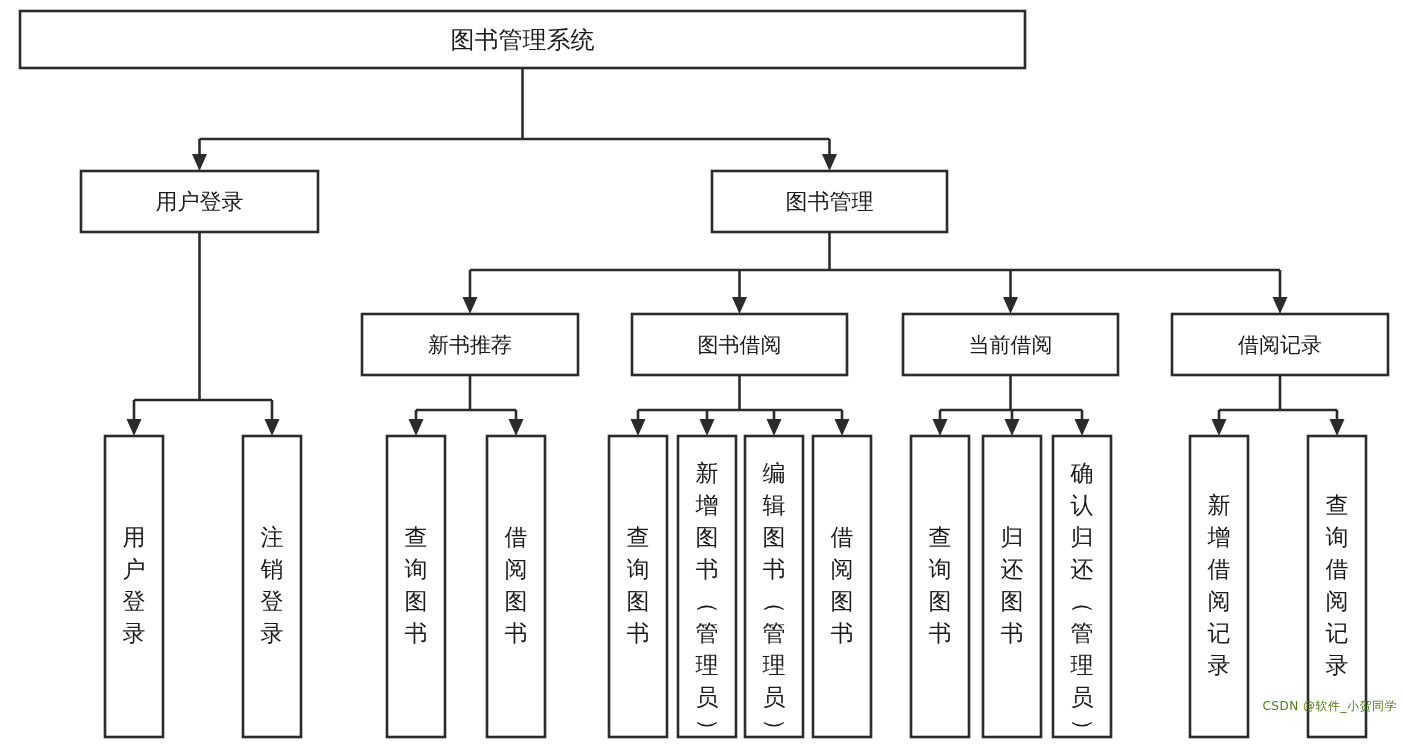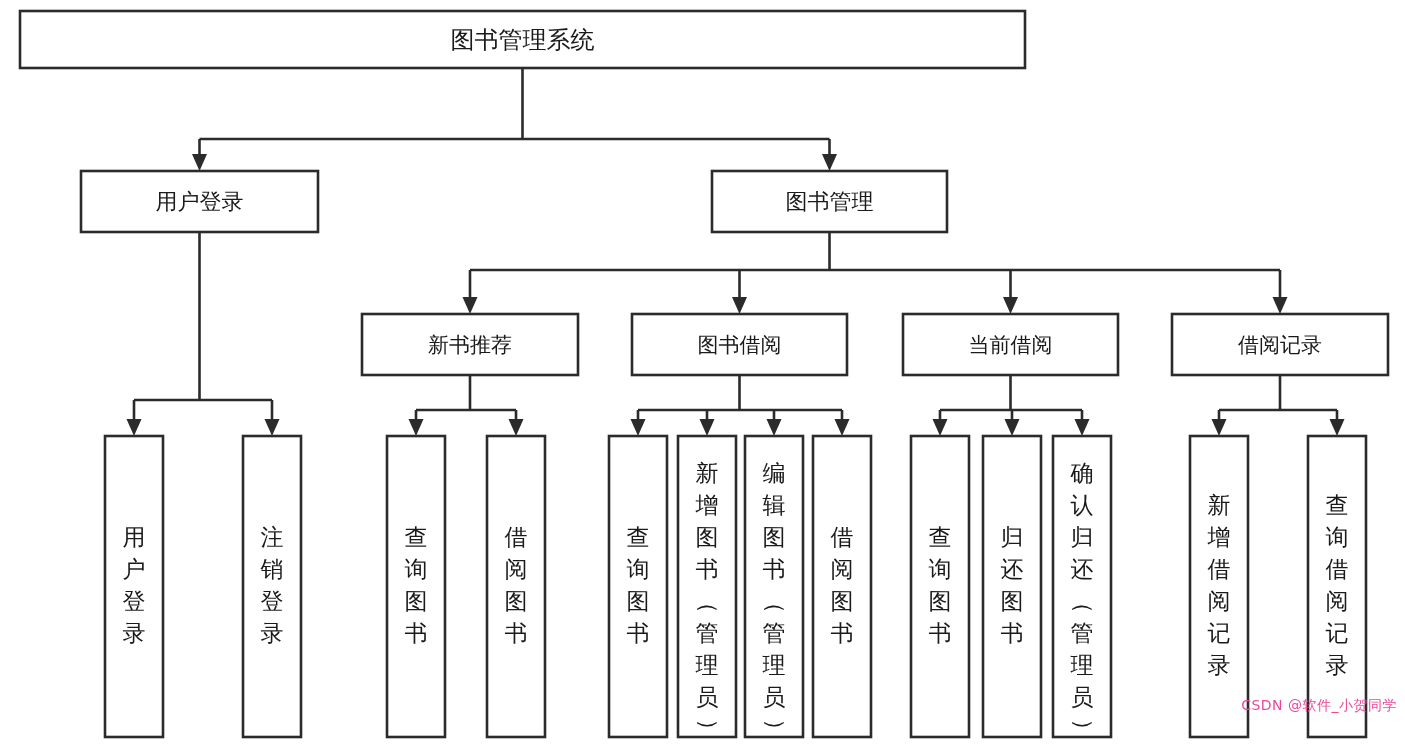--- a/index.html
+++ b/index.html
@@ -56,22 +56,22 @@
   }
   .arrow-head {
     fill: #2b2b2b;
     stroke: none;
   }
   .watermark {
     position: absolute;
     right: 8px;
     bottom: 6px;
     font-family: "DejaVu Sans", "Liberation Sans", sans-serif;
-    font-size: 14px;
-    color: #ec4899;
+    font-size: 12px;
+    color: #4d7c0f;
     letter-spacing: 0.5px;
     white-space: nowrap;
     user-select: none;
   }
 </style>
 </head>
 <body>
 
 <div id="diagram-root">
   <svg id="tree-svg" viewBox="0 0 1405 747" xmlns="http://www.w3.org/2000/svg">

